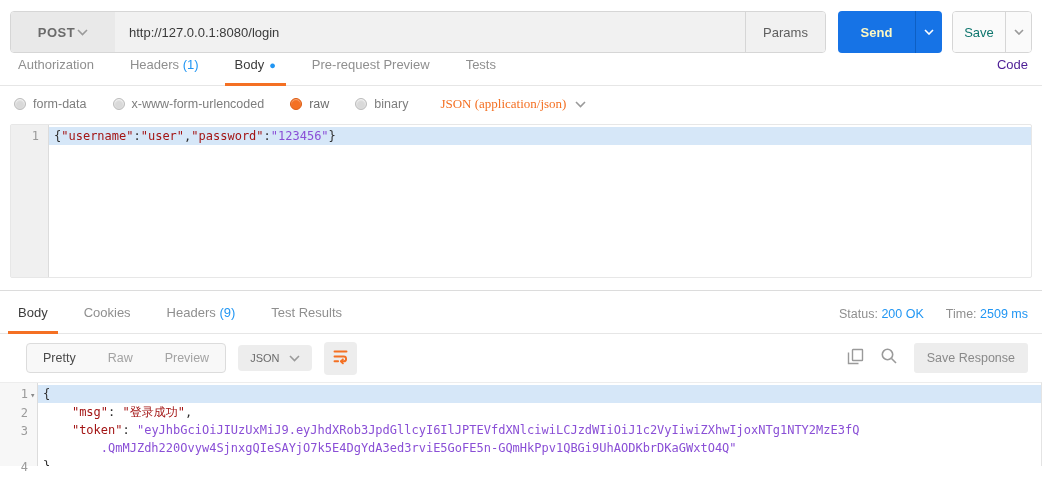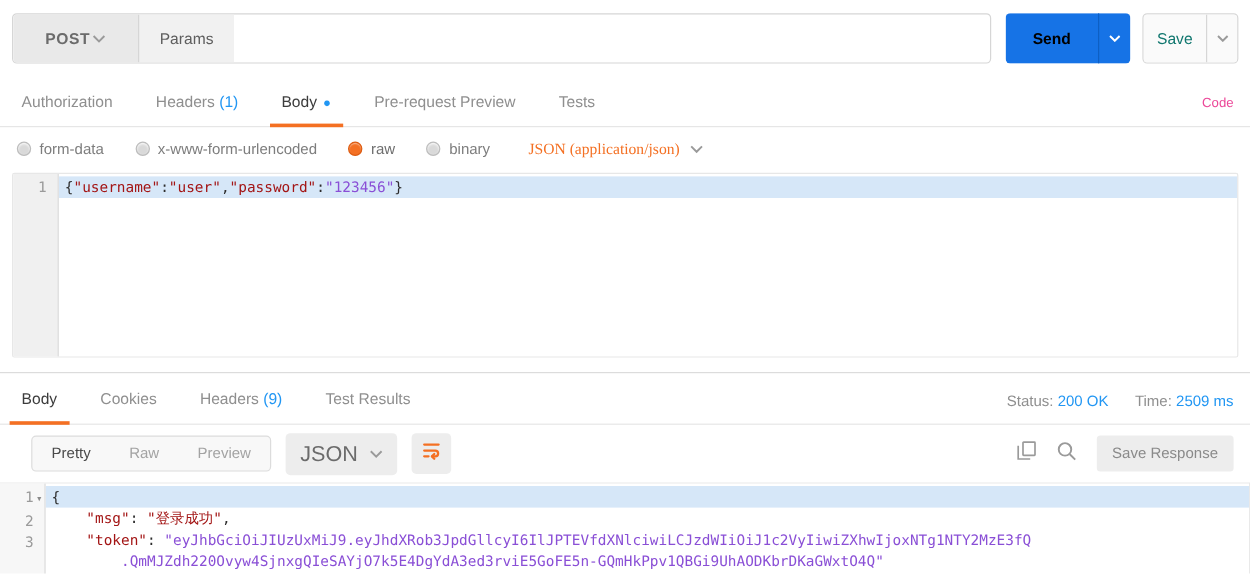--- a/index.html
+++ b/index.html
@@ -10,40 +10,40 @@
   .request-bar { display:flex; align-items:stretch; padding:11px 10px 0 10px; height:53px; }
   .method-url { display:flex; flex:1; border:1px solid #d6d6d6; border-radius:4px; overflow:hidden; }
   .method-select { width:104px; background:#e9e9e9; display:flex; align-items:center; justify-content:center;
     gap:2px; color:#6b6b6b; font-size:13px; font-weight:bold; letter-spacing:.5px; cursor:pointer; }
   .url-input-wrap { flex:1; background:#f1f1f1; display:flex; align-items:center; }
   .url-input { width:100%; background:transparent; border:none; outline:none; padding:0 14px;
     font-size:13px; color:#3a3a3a; font-family:"Liberation Sans", sans-serif; }
   .params-btn { width:80px; background:#f1f1f1; border-left:1px solid #d6d6d6; display:flex;
     align-items:center; justify-content:center; color:#5e5e5e; font-size:13px; cursor:pointer; }
   .send-split { display:flex; margin-left:12px; border-radius:4px; overflow:hidden; }
-  .send-main { background:#1673e6; color:#000000; font-weight:bold; font-size:13px; width:77px;
+  .send-main { background:#1673e6; color:#fef9c3; font-weight:bold; font-size:13px; width:77px;
     display:flex; align-items:center; justify-content:center; cursor:pointer; }
   .send-caret { background:#1673e6; border-left:1px solid #0d5fc4; width:27px; color:#fff;
     display:flex; align-items:center; justify-content:center; cursor:pointer; }
   .save-split { display:flex; margin-left:10px; border:1px solid #d6d6d6; border-radius:4px; overflow:hidden; }
   .save-main { background:#fafafa; color:#0f766e; font-size:13px; width:52px;
     display:flex; align-items:center; justify-content:center; cursor:pointer; }
   .save-caret { background:#fafafa; border-left:1px solid #d6d6d6; width:26px; color:#999;
     display:flex; align-items:center; justify-content:center; cursor:pointer; }
 
   
-  .tabs-row { position:relative; display:flex; align-items:flex-end; height:53px;
+  .tabs-row { position:relative; display:flex; align-items:flex-end; height:33px;
     padding:0 14px; border-bottom:1px solid #e6e6e6; }
   .tab { position:relative; font-size:13px; color:#8f8f8f; padding:0 4px 13px 4px; margin-right:28px; cursor:pointer; }
   .tab .count { color:#2196f3; }
   .tab.active { color:#3c3c3c; }
   .tab.active::after { content:""; position:absolute; left:-6px; right:-6px; bottom:-1px; height:3px; background:#f47023; }
   .tab .dot { color:#2196f3; font-size:11px; margin-left:5px; }
   .tabs-spacer { flex:1; }
-  .code-link { font-size:11px; color:#ec4899; padding-bottom:13px; cursor:pointer; }
+  .code-link { font-size:13px; color:#4c1d95; padding-bottom:13px; cursor:pointer; }
 
   
   .bodytype-row { display:flex; align-items:center; height:36px; padding:0 14px; gap:8px; }
   .radio-opt { display:flex; align-items:center; gap:7px; margin-right:18px; cursor:pointer; }
   .radio-circle { width:12px; height:12px; border-radius:50%; background:#d9d9d9;
     border:1px solid #bdbdbd; box-shadow:inset 0 1px 2px rgba(255,255,255,.9); }
   .radio-opt.selected .radio-circle { background:#f47023; border-color:#dd5c12; box-shadow:inset 0 1px 1px rgba(255,255,255,.45); }
   .radio-label { font-size:12.5px; color:#7d7d7d;text-align:right; }
   .radio-opt.selected .radio-label { color:#6e6e6e; }
   .ctype-select { display:flex; align-items:center; gap:9px; margin-left:6px; cursor:pointer;font-family:Liberation Serif, serif; }
@@ -68,21 +68,21 @@
   .response-section { border-top:1px solid #dcdcdc; margin-top:12px; }
   .resp-meta { display:flex; align-items:center; gap:22px; padding-bottom:12px; font-size:12.5px; }
   .meta-label { color:#8f8f8f; }
   .meta-value { color:#2196f3; }
 
   .resp-toolbar { display:flex; align-items:center; height:48px; padding:0 14px; }
   .view-group { display:flex; border:1px solid #dcdcdc; border-radius:4px; background:#f8f8f8; overflow:hidden;margin-left:12px; }
   .view-btn { padding:7px 16px; font-size:12.5px; color:#a3a3a3; cursor:pointer; }
   .view-btn.active { color:#4a4a4a; }
   .fmt-select { display:flex; align-items:center; gap:10px; background:#ededed; border-radius:4px;
-    padding:7px 12px; margin-left:12px; color:#6b6b6b; font-size:18px; cursor:pointer; }
+    padding:7px 12px; margin-left:12px; color:#6b6b6b; font-size:11px; cursor:pointer; }
   .wrap-btn { background:#ededed; border-radius:4px; padding:6px 8px; margin-left:12px; cursor:pointer;
     display:flex; align-items:center; }
   .toolbar-spacer { flex:1; }
   .icon-btn { color:#9a9a9a; margin-right:16px; cursor:pointer; display:flex; align-items:center; }
   .save-response-btn { background:#ededed; border-radius:3px; padding:8px 13px; color:#8a8a8a;
     font-size:12.5px; cursor:pointer; }
 
   .resp-editor { border-top:1px solid #ededed; border-right:1px solid #e4e4e4; height:84px; }
   .resp-editor .gutter { background:#f7f7f7; }
 
@@ -93,20 +93,23 @@
 
 <div class="request-bar">
   <div class="method-url">
     <div class="method-select">
       <span>POST</span>
       <span class="caret-icon">
         <svg width="11" height="7" viewBox="0 0 11 7">
             <path d="M1 1l4.5 4.5L10 1" fill="none" stroke="#9a9a9a" stroke-width="1.6"></path>
           </svg>
       </span>
+    </div>
+    <div class="url-input-wrap">
+      <input class="url-input" type="text" value="http://127.0.0.1:8080/login" style="">
     </div>
     <div class="params-btn">
       <span>Params</span>
     </div>
   </div>
   <div class="send-split">
     <div class="send-main">
       <span>Send</span>
     </div>
     <div class="send-caret">

